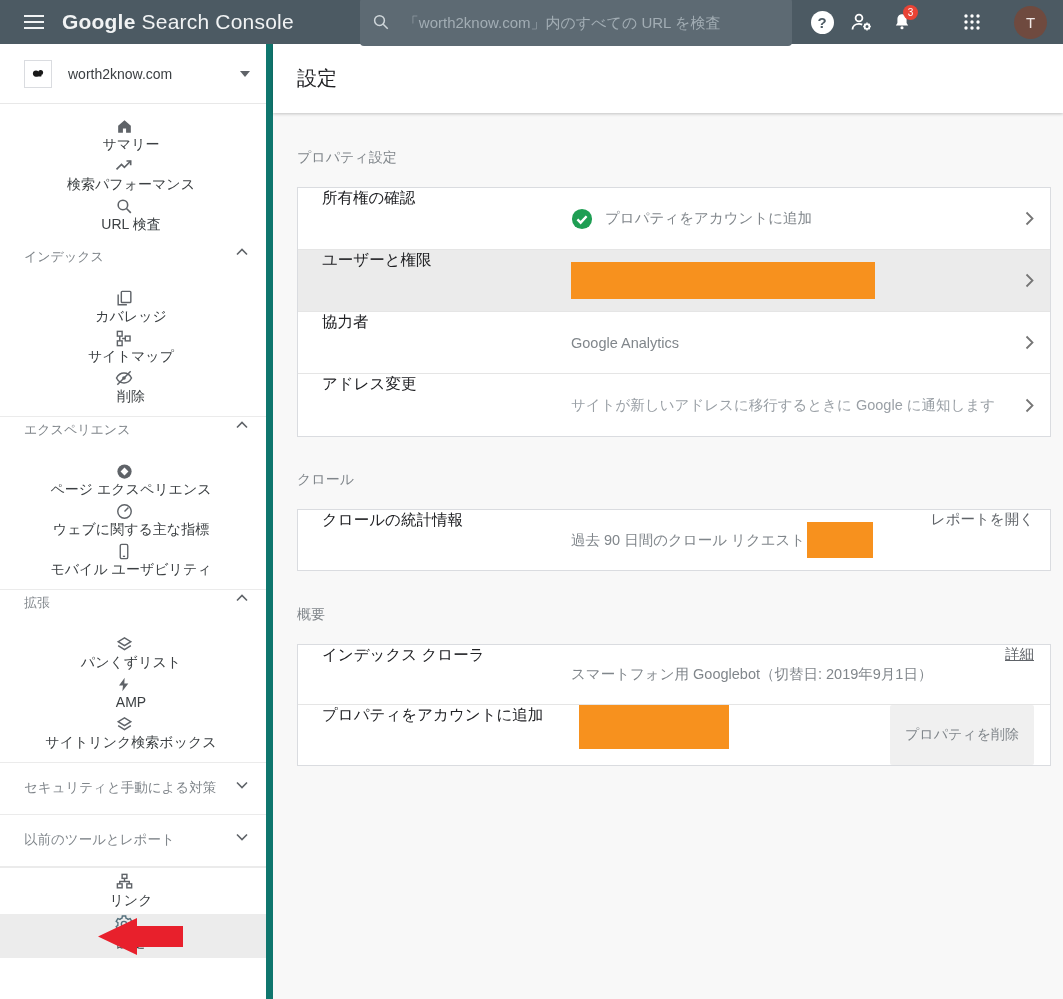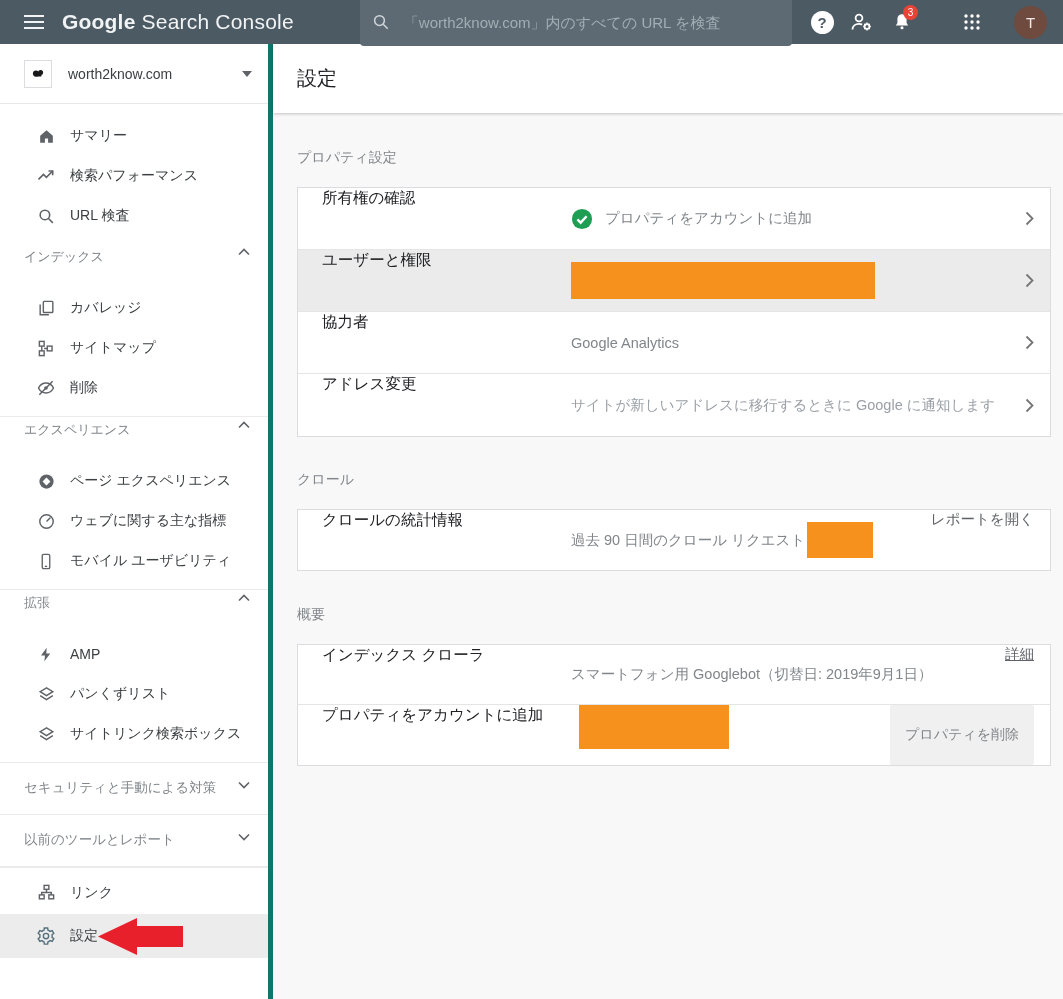--- a/index.html
+++ b/index.html
@@ -30,36 +30,36 @@
   .bell-badge { position:absolute; top:3px; right:4px; min-width:15px; height:15px;
     border-radius:8px; background:#e94335; color:#fff; font-size:10px;
     display:flex; align-items:center; justify-content:center; padding:0 3px; }
   .apps-grid { margin-left:30px; }
   .avatar { width:33px; height:33px; border-radius:50%; background:#6f4a3f;
     color:#f1e9e7; font-size:15px; display:flex; align-items:center;
     justify-content:center; margin:0 6px 0 22px; cursor:pointer; }
 
   
   .shell { display:flex; height:955px; }
-  .sidebar { width:273px; background:#fff; border-right:5px solid #0f766e;
+  .sidebar { width:273px; background:#fff; border-right:7px solid #0f766e;
     flex-shrink:0; overflow:hidden; }
   .main { flex:1; background:#f8f8f8; display:flex; flex-direction:column; }
 
   
   .property { height:60px; display:flex; align-items:center;
     padding:0 16px 0 24px; border-bottom:1px solid #e8e8e8; cursor:pointer; }
   .favicon { width:28px; height:28px; border:1px solid #dadce0; background:#fff;
     display:flex; align-items:center; justify-content:center; }
   .property-name { margin-left:16px; font-size:14px; color:#3c4043; flex:1; }
   .drop-caret { width:0; height:0; border-left:5px solid transparent;
     border-right:5px solid transparent; border-top:6px solid #5f6368; }
 
   .nav-group { padding:12px 0 8px; }
-  .nav-item { height:40px; display:flex; align-items:center; padding:0 16px 0 36px;
-    cursor:pointer; font-size:14px; color:#3c4043; }
+  .nav-item { height:40px; display:flex; align-items:center; padding:0 16px 0 12px;
+    cursor:pointer; font-size:14px; color:#3c4043;flex-direction:column; }
   .nav-item .nicon { width:20px; height:20px; margin-right:14px; flex-shrink:0;
     display:flex; align-items:center; justify-content:center; }
   .side-section { border-bottom:1px solid #ebebeb; padding:4px 0 8px; }
   .section-head { height:40px; display:flex; align-items:flex-start;
     padding:0 18px 0 24px; cursor:pointer; }
   .section-label { flex:1; font-size:13px; color:#80868b; }
   .side-collapsed { border-bottom:1px solid #ebebeb; display:flex;
     padding:15px 18px 15px 24px; cursor:pointer; }
   .side-collapsed .section-label { width:185px; line-height:1.55; font-size:13.5px; }
   .side-collapsed .caret { margin-left:auto; margin-top:3px; }
@@ -288,34 +288,34 @@
 
     <div class="side-section">
       <div class="section-head">
         <span class="section-label">拡張</span>
         <svg class="caret" width="12" height="8" viewBox="0 0 12 8" fill="none" stroke="#5f6368" stroke-width="1.6">
             <polyline points="1,6.5 6,1.5 11,6.5"></polyline>
           </svg>
       </div>
       <div class="nav-item">
         <span class="nicon">
+            <svg width="19" height="19" viewBox="0 0 24 24" fill="none" stroke="#5f6368" stroke-width="1.8">
+              <path d="M12 3.5 L20 8.5 L12 13.5 L4 8.5 Z"></path>
+              <polyline points="4,13.5 12,18.5 20,13.5"></polyline>
+            </svg>
+          </span>
+        <span>パンくずリスト</span>
+      </div>
+      <div class="nav-item">
+        <span class="nicon">
             <svg width="16" height="19" viewBox="0 0 24 24" fill="#5f6368">
               <polygon points="13,2 4.5,13.5 10.5,13.5 9.5,22 18.5,10.5 12.5,10.5"></polygon>
             </svg>
           </span>
         <span>AMP</span>
-      </div>
-      <div class="nav-item">
-        <span class="nicon">
-            <svg width="19" height="19" viewBox="0 0 24 24" fill="none" stroke="#5f6368" stroke-width="1.8">
-              <path d="M12 3.5 L20 8.5 L12 13.5 L4 8.5 Z"></path>
-              <polyline points="4,13.5 12,18.5 20,13.5"></polyline>
-            </svg>
-          </span>
-        <span>パンくずリスト</span>
       </div>
       <div class="nav-item">
         <span class="nicon">
             <svg width="19" height="19" viewBox="0 0 24 24" fill="none" stroke="#5f6368" stroke-width="1.8">
               <path d="M12 3.5 L20 8.5 L12 13.5 L4 8.5 Z"></path>
               <polyline points="4,13.5 12,18.5 20,13.5"></polyline>
             </svg>
           </span>
         <span>サイトリンク検索ボックス</span>
       </div>

